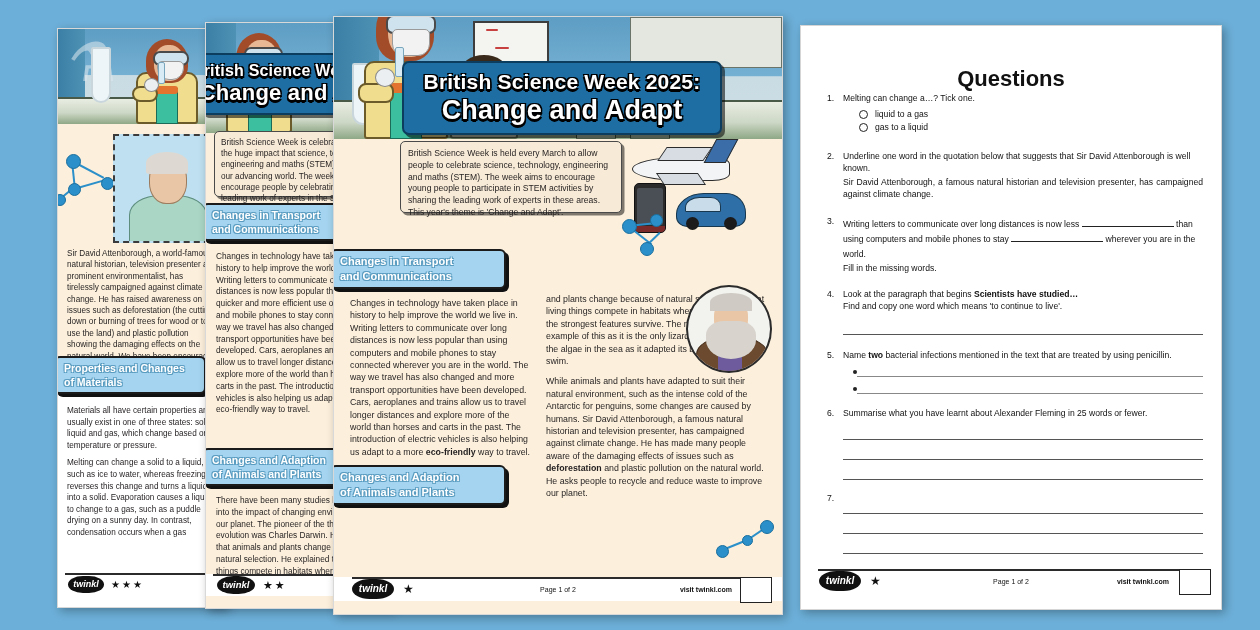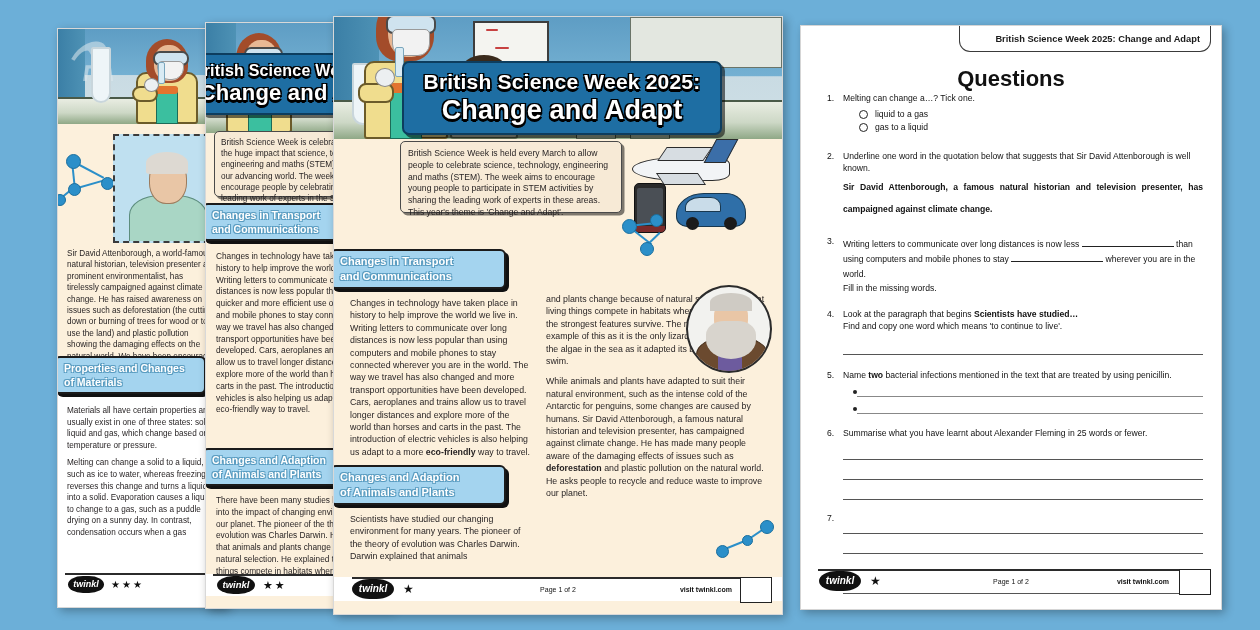--- a/index.html
+++ b/index.html
@@ -350,23 +350,20 @@
     <p class="txt" style="font-size:8.8px;line-height:12.4px;">
       <span>Changes in technology have taken place in history to help improve the world we live in. Writing letters to communicate over long distances is now less popular than using computers and mobile phones to stay connected wherever you are in the world. The way we travel has also changed and more transport opportunities have been developed. Cars, aeroplanes and trains allow us to travel longer distances and explore more of the world than horses and carts in the past. The introduction of electric vehicles is also helping us adapt to a more </span><b>eco-friendly</b><span> way to travel.</span>
     </p>
   </div>
 
   <div class="pill" style="left:-4px;top:448px;width:176px;height:40px;font-size:11px;line-height:15px;">
     <span>Changes and Adaption</span>
     <span>of Animals and Plants</span>
   </div>
 
-  <div class="col" style="left:16px;top:496px;width:180px;">
-    <p class="txt" style="font-size:8.8px;line-height:12.4px;">Scientists have studied our changing environment for many years. The pioneer of the theory of evolution was Charles Darwin. Darwin explained that animals</p>
-  </div>
 
   <div class="col" style="left:212px;top:276px;width:220px;">
     <p class="txt" style="font-size:8.8px;line-height:12.4px;text-indent:0;">
       <span>and plants change because of natural selection and that living things compete in habitats where only those with the strongest features survive. The marine iguana is an example of this as it is the only lizard that can feed off the algae in the sea as it adapted its body to be able to swim.</span>
     </p>
     <p class="txt" style="font-size:8.8px;line-height:12.4px;margin-top:8px;">
       <span>While animals and plants have adapted to suit their natural environment, such as the intense cold of the Antarctic for penguins, some changes are caused by humans. Sir David Attenborough, a famous natural historian and television presenter, has campaigned against climate change. He has made many people aware of the damaging effects of issues such as </span><b>deforestation</b><span> and plastic pollution on the natural world. He asks people to recycle and reduce waste to improve our planet.</span>
     </p>
   </div>
 
@@ -391,23 +388,20 @@
     <span class="twinkl" style="margin-left:18px;width:42px;font-size:10px;padding:5px 0;">twinkl</span>
     <span class="stars" style="margin-left:9px;font-size:12px;">★</span>
     <span class="pg" style="font-size:7px;">Page 1 of 2</span>
     <span class="visit" style="right:50px;font-size:7px;">visit twinkl.com</span>
     <span class="tlogo" style="right:10px;top:0;width:30px;height:24px;"></span>
   </div>
 </div>
 
 <div class="qsheet" style="left:800px;top:25px;width:420px;height:583px;">
 
-  <div class="qhdr" style="top:0;width:252px;height:26px;font-size:9.3px;">
-    <span>British Science Week 2025: Change and Adapt</span>
-  </div>
 
   <div class="qtitle" style="top:40px;font-size:22px;">Questions</div>
 
   <div class="qlist" style="left:26px;right:18px;top:66px;font-size:8.6px;line-height:12.2px;">
 
     <div class="qitem">
       <span class="qnum">1.</span>
       <div class="qbody">
         <div>Melting can change a…? Tick one.</div>
         <div style="height:3px"></div>
@@ -420,21 +414,21 @@
           <span>gas to a liquid</span>
         </div>
       </div>
     </div>
     <div style="height:9px"></div>
 
     <div class="qitem">
       <span class="qnum">2.</span>
       <div class="qbody">
         <div>Underline one word in the quotation below that suggests that Sir David Attenborough is well known.</div>
-        <div class="quote" style="line-height:22px;font-weight:bold;">Sir David Attenborough, a famous natural historian and television presenter, has campaigned against climate change.</div>
+        <div class="quote" style="line-height:12px;">Sir David Attenborough, a famous natural historian and television presenter, has campaigned against climate change.</div>
       </div>
     </div>
     <div style="height:9px"></div>
 
     <div class="qitem">
       <span class="qnum">3.</span>
       <div class="qbody">
         <div style="line-height:15px;margin-top:2px;">
           <span>Writing letters to communicate over long distances is now less</span>
           <span class="blank"></span>

